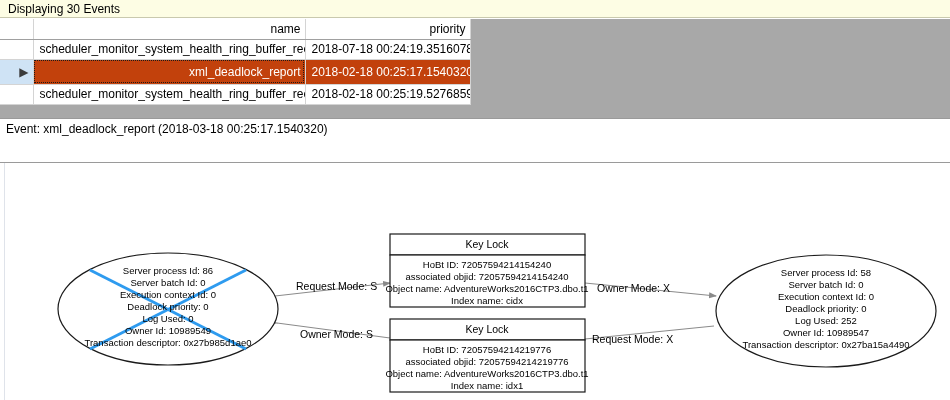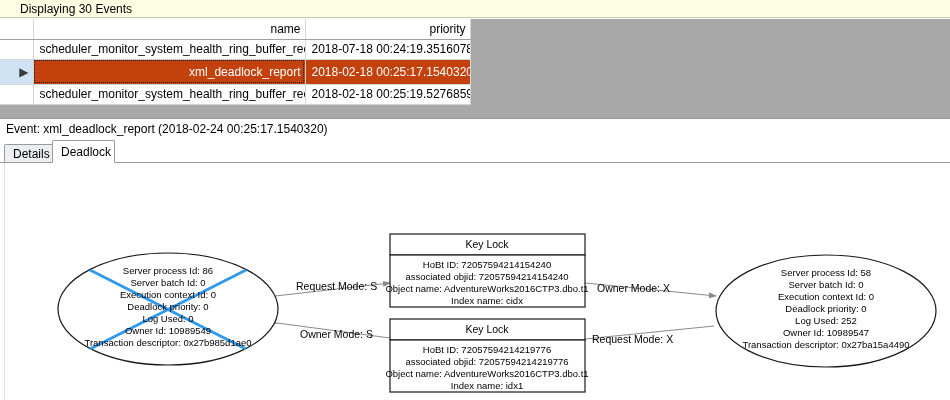--- a/index.html
+++ b/index.html
@@ -31,21 +31,21 @@
     width: 950px;
     height: 119px;
     background: #ffffff;
     border-bottom: 1px solid #9a9a9a;
     box-sizing: border-box;
   }
   .events-banner {
     height: 18px;
     background: #fdfde4;
     border-bottom: 1px solid #c9c9ae;
-    padding: 2px 0 0 20px;
+    padding: 2px 0 0 8px;
     box-sizing: border-box;
     font-size: 12px;
     color: #000;
     line-height: 15px;
   }
   .grid {
     position: absolute;
     left: 0; top: 19px;
     width: 950px;
     height: 99px;
@@ -229,26 +229,22 @@
           <tr>
             <td class="sel-cell"></td>
             <td>scheduler_monitor_system_health_ring_buffer_recorded</td>
             <td>2018-02-18 00:25:19.5276859</td>
           </tr>
         </tbody>
       </table>
     </div>
   </div>
 
-  <div class="event-header">Event: xml_deadlock_report (2018-02-24 00:25:17.1540320)</div>
-
-  <div class="tabstrip">
-    <div class="tab" id="tab-details">Details</div>
-    <div class="tab active" id="tab-deadlock">Deadlock</div>
-  </div>
+  <div class="event-header">Event: xml_deadlock_report (2018-03-18 00:25:17.1540320)</div>
+
 
   <div class="deadlock-pane">
     <div class="gutter-left"></div>
 
     <div class="graph">
       <svg width="950" height="238" viewBox="0 0 950 238">
         <defs>
           <marker id="arrow" markerWidth="8" markerHeight="8" refX="7" refY="3" orient="auto" markerUnits="userSpaceOnUse">
             <path d="M0,0 L8,3 L0,6 z" fill="#8a8a8a"></path>
           </marker>

